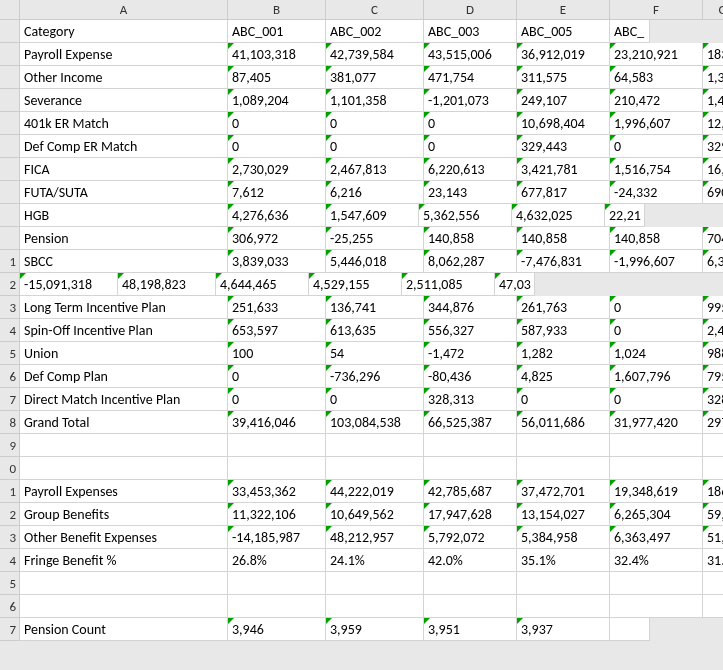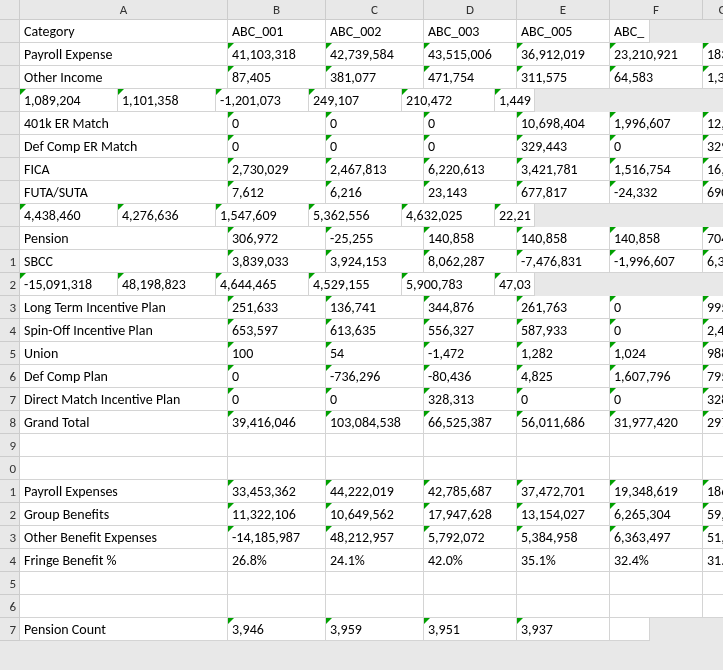--- a/index.html
+++ b/index.html
@@ -159,20 +159,21 @@
       <div class="row">
         <div class="cell w-a">Other Income</div>
         <div class="cell w-b num flag">87,405</div>
         <div class="cell w-c num flag">381,077</div>
         <div class="cell w-d num flag">471,754</div>
         <div class="cell w-e num flag">311,575</div>
         <div class="cell w-f num flag">64,583</div>
         <div class="cell w-g num flag">1,316</div>
       </div>
       <div class="row">
+        <div class="cell w-a">Severance</div>
         <div class="cell w-b num flag">1,089,204</div>
         <div class="cell w-c num flag">1,101,358</div>
         <div class="cell w-d num flag">-1,201,073</div>
         <div class="cell w-e num flag">249,107</div>
         <div class="cell w-f num flag">210,472</div>
         <div class="cell w-g num flag">1,449</div>
       </div>
       <div class="row">
         <div class="cell w-a">401k ER Match</div>
         <div class="cell w-b num flag">0</div>
@@ -203,51 +204,51 @@
       <div class="row">
         <div class="cell w-a">FUTA/SUTA</div>
         <div class="cell w-b num flag">7,612</div>
         <div class="cell w-c num flag">6,216</div>
         <div class="cell w-d num flag">23,143</div>
         <div class="cell w-e num flag">677,817</div>
         <div class="cell w-f num flag">-24,332</div>
         <div class="cell w-g num flag">690,4</div>
       </div>
       <div class="row">
-        <div class="cell w-b num flag">4,438,460</div>
+        <div class="cell w-a">HGB</div>
         <div class="cell w-c num flag">4,276,636</div>
         <div class="cell w-d num flag">1,547,609</div>
         <div class="cell w-e num flag">5,362,556</div>
         <div class="cell w-f num flag">4,632,025</div>
         <div class="cell w-g num flag">22,21</div>
       </div>
       <div class="row">
         <div class="cell w-a">Pension</div>
         <div class="cell w-b num flag">306,972</div>
         <div class="cell w-c num flag">-25,255</div>
         <div class="cell w-d num flag">140,858</div>
         <div class="cell w-e num flag">140,858</div>
         <div class="cell w-f num flag">140,858</div>
         <div class="cell w-g num flag">704,2</div>
       </div>
       <div class="row">
         <div class="cell w-a">SBCC</div>
         <div class="cell w-b num flag">3,839,033</div>
-        <div class="cell w-c num flag">3,924,153</div>
+        <div class="cell w-c num flag">5,446,018</div>
         <div class="cell w-d num flag">8,062,287</div>
         <div class="cell w-e num flag">-7,476,831</div>
         <div class="cell w-f num flag">-1,996,607</div>
         <div class="cell w-g num flag">6,352</div>
       </div>
       <div class="row">
         <div class="cell w-b num flag">-15,091,318</div>
         <div class="cell w-c num flag">48,198,823</div>
         <div class="cell w-d num flag">4,644,465</div>
         <div class="cell w-e num flag">4,529,155</div>
-        <div class="cell w-f num flag">5,900,783</div>
+        <div class="cell w-f num flag">2,511,085</div>
         <div class="cell w-g num flag">47,03</div>
       </div>
       <div class="row">
         <div class="cell w-a">Long Term Incentive Plan</div>
         <div class="cell w-b num flag">251,633</div>
         <div class="cell w-c num flag">136,741</div>
         <div class="cell w-d num flag">344,876</div>
         <div class="cell w-e num flag">261,763</div>
         <div class="cell w-f num flag">0</div>
         <div class="cell w-g num flag">995,0</div>

